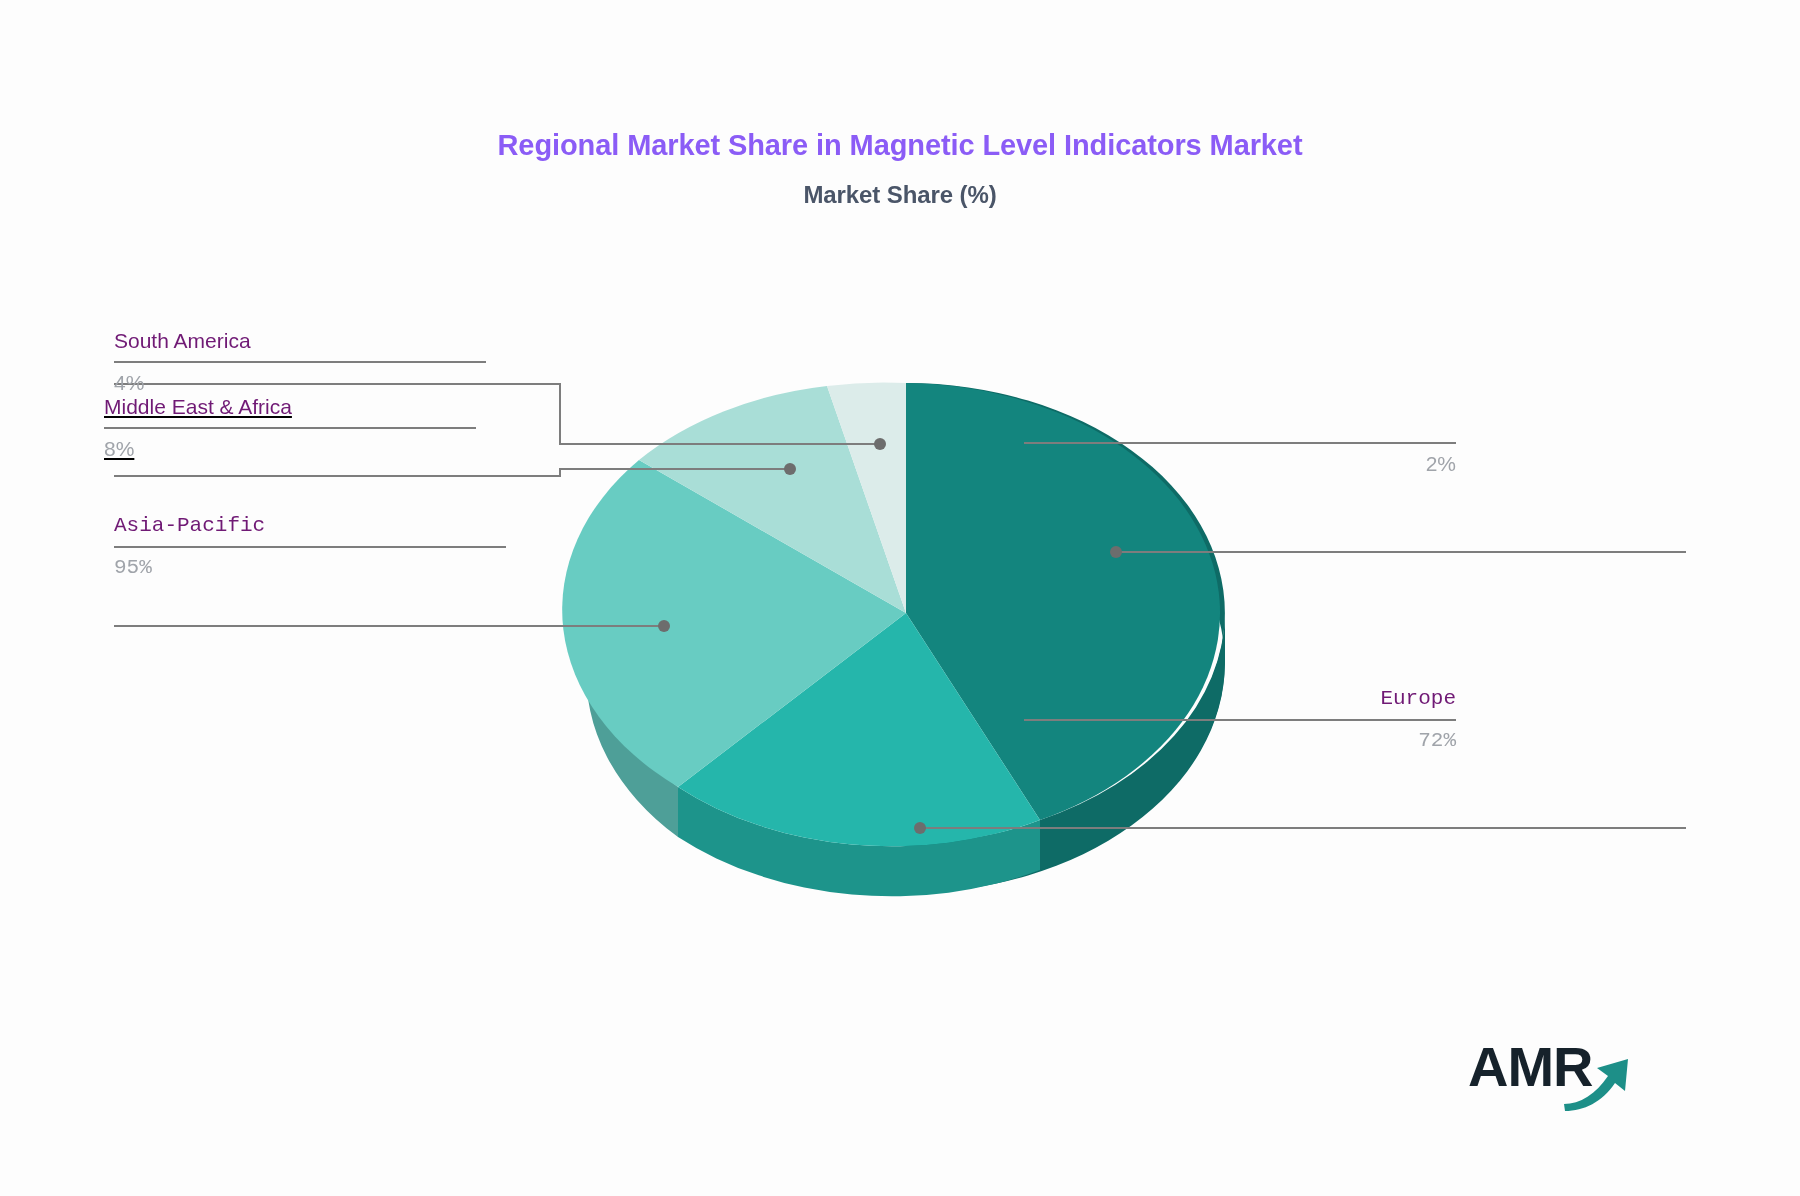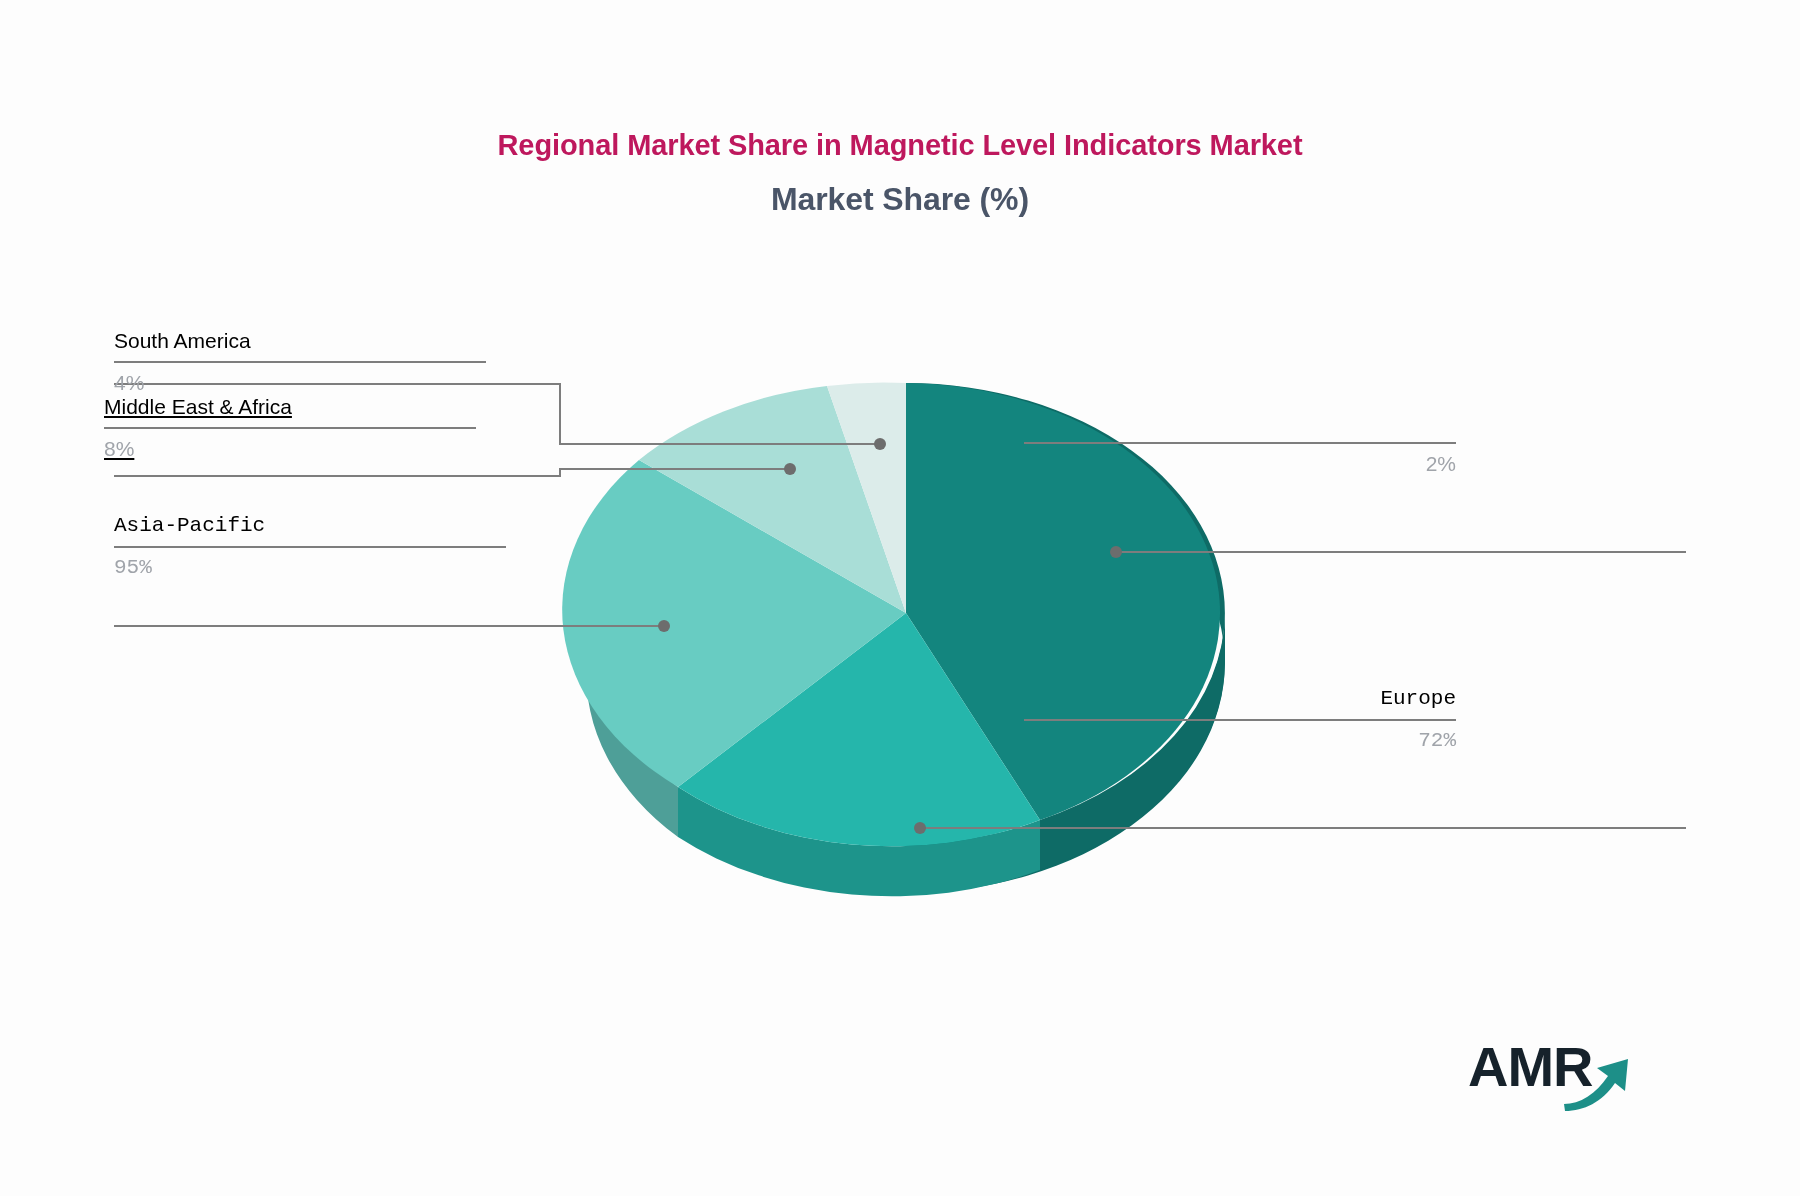--- a/index.html
+++ b/index.html
@@ -26,27 +26,27 @@
     position: absolute;
     left: 0;
     right: 0;
     top: 128px;
     text-align: center;
     pointer-events: none;
   }
   .chart-title {
     font-size: 29px;
     font-weight: bold;
-    color: #be185d;
+    color: #8b5cf6;
     letter-spacing: -0.1px;
     line-height: 1.2;
   }
   .chart-subtitle {
     margin-top: 18px;
-    font-size: 32px;
+    font-size: 24px;
     font-weight: bold;
     color: #4a5568;
     letter-spacing: -0.1px;
   }
 
   
   .chart-area {
     position: absolute;
     left: 0;
     top: 0;
@@ -59,21 +59,21 @@
     top: 0;
   }
 
   
   .callout {
     position: absolute;
     width: 430px;
   }
   .callout .cl-name {
     font-size: 21px;
-    color: #000000;
+    color: #701a75;
     line-height: 1.25;
     padding-bottom: 7px;
     white-space: nowrap;
   }
   .callout .cl-rule {
     height: 2px;
     background: #7d7d7d;
     width: 100%;
   }
   .callout .cl-value {

